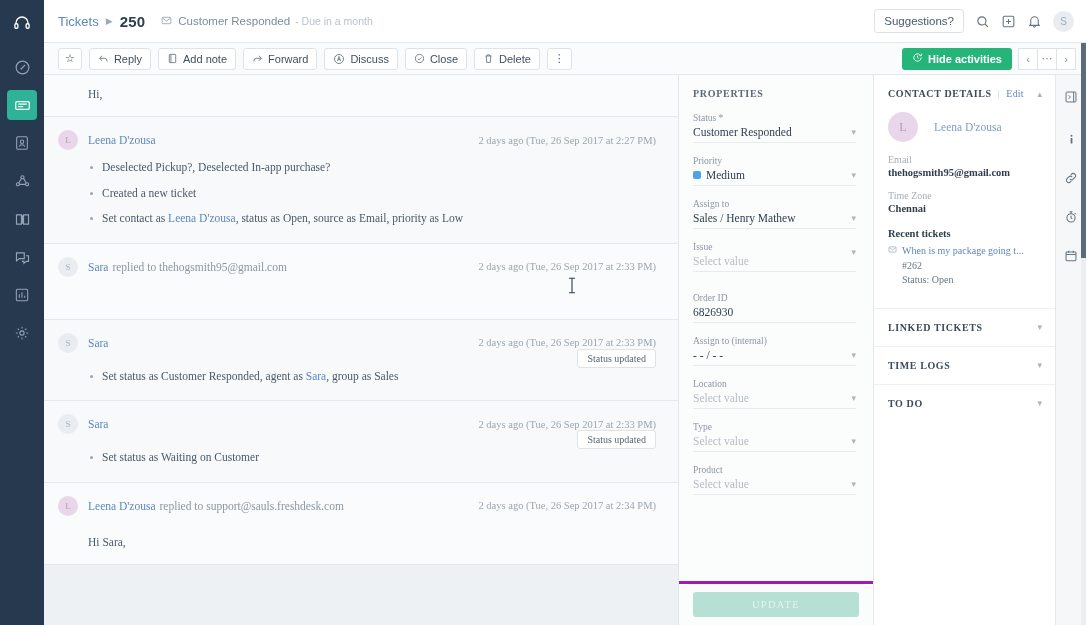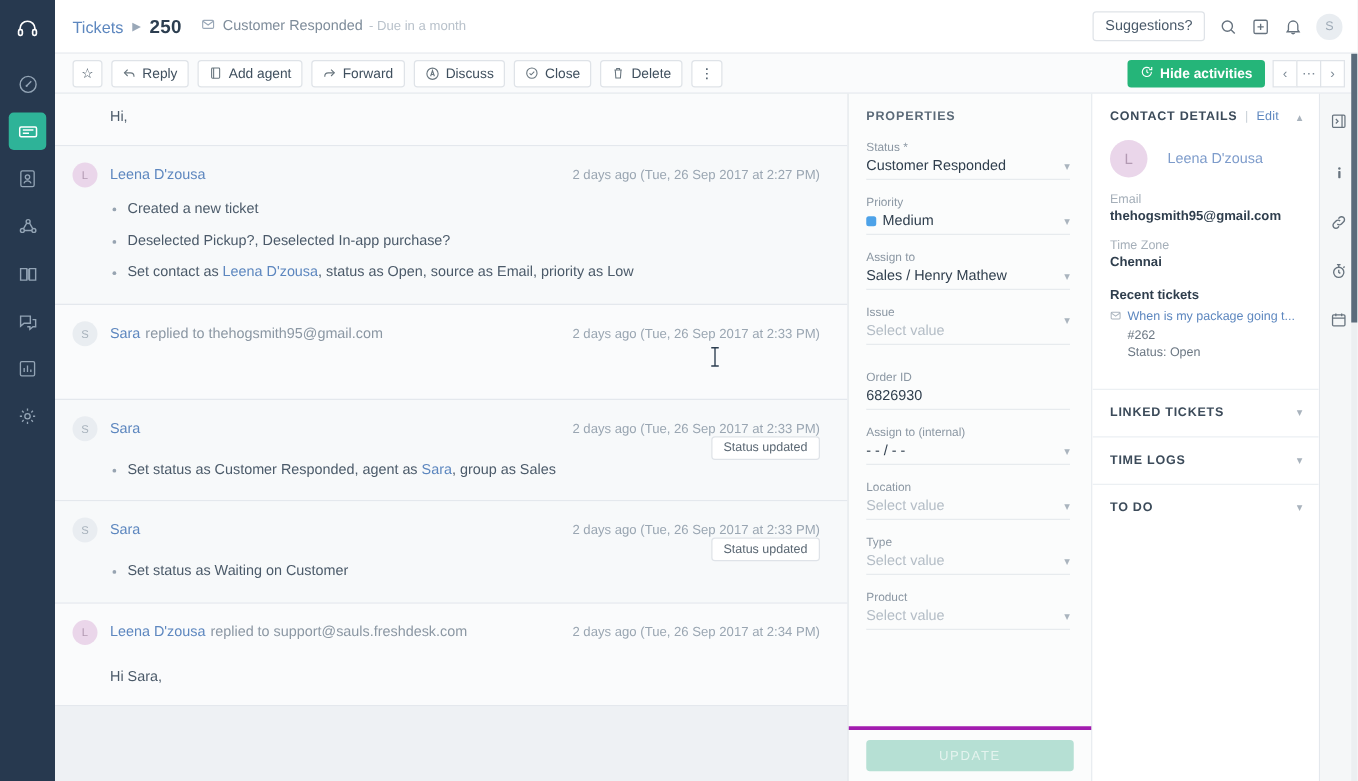--- a/index.html
+++ b/index.html
@@ -69,21 +69,21 @@
     font-weight: bold; font-family: inherit;
   }
   .pager { display: flex; }
   .pager button {
     width: 20px; height: 22px; border: 1px solid #dfe3e8; background: #fff;
     color: #7d8a96; font-size: 11px; margin-left: -1px; font-family: inherit;
     display:flex; align-items:center; justify-content:center;
   }
 
   
-  .body { flex: 1 1 auto; display: flex; min-height: 0; }
+  .body { flex: 1 1 auto; display: flex; min-height: 0; font-family: Liberation Serif, serif; }
 
   
   .convo {
     flex: 1 1 auto; background: #eef1f4; padding: 0; overflow: hidden;
     border-right: 1px solid #e1e6ea; min-width: 0;
   }
   .card { background: #f7f9fa; border-bottom: 1px solid #e4e8ed; padding: 13px 22px 16px 14px; }
   .card.white { background: #fafbfc; }
   .card-hdr { display: flex; align-items: center; }
   .av {
@@ -302,21 +302,21 @@
         <span>Reply</span>
       </button>
 
       <button class="tbtn">
         <span class="gi">
           <svg width="11" height="11" viewBox="0 0 24 24" fill="none" stroke="currentColor" stroke-width="1.9">
               <rect x="5" y="3" width="14" height="18" rx="1.6"></rect>
               <path d="M8.5 3v18"></path>
             </svg>
         </span>
-        <span>Add agent</span>
+        <span>Add note</span>
       </button>
 
       <button class="tbtn">
         <span class="gi">
           <svg width="11" height="11" viewBox="0 0 24 24" fill="none" stroke="currentColor" stroke-width="2">
               <path d="M15 6l5.5 5.5L15 17"></path>
               <path d="M20.5 11.5H10a6 6 0 00-6 6v1"></path>
             </svg>
         </span>
         <span>Forward</span>
@@ -381,22 +381,22 @@
         </div>
 
         <div class="card">
           <div class="card-hdr">
             <div class="av pink">L</div>
             <span class="who">Leena D'zousa</span>
             <span class="when">2 days ago (Tue, 26 Sep 2017 at 2:27 PM)</span>
           </div>
           <div class="card-body">
             <ul>
+              <li><span>Deselected Pickup?, Deselected In-app purchase?</span></li>
               <li><span>Created a new ticket</span></li>
-              <li><span>Deselected Pickup?, Deselected In-app purchase?</span></li>
               <li><span>Set contact as </span><span class="lnk">Leena D'zousa</span><span>, status as Open, source as Email, priority as Low</span></li>
             </ul>
           </div>
         </div>
 
         <div class="card white">
           <div class="card-hdr">
             <div class="av grey">S</div>
             <span class="who">Sara</span>
             <span class="who-sub">replied to  thehogsmith95@gmail.com</span>

